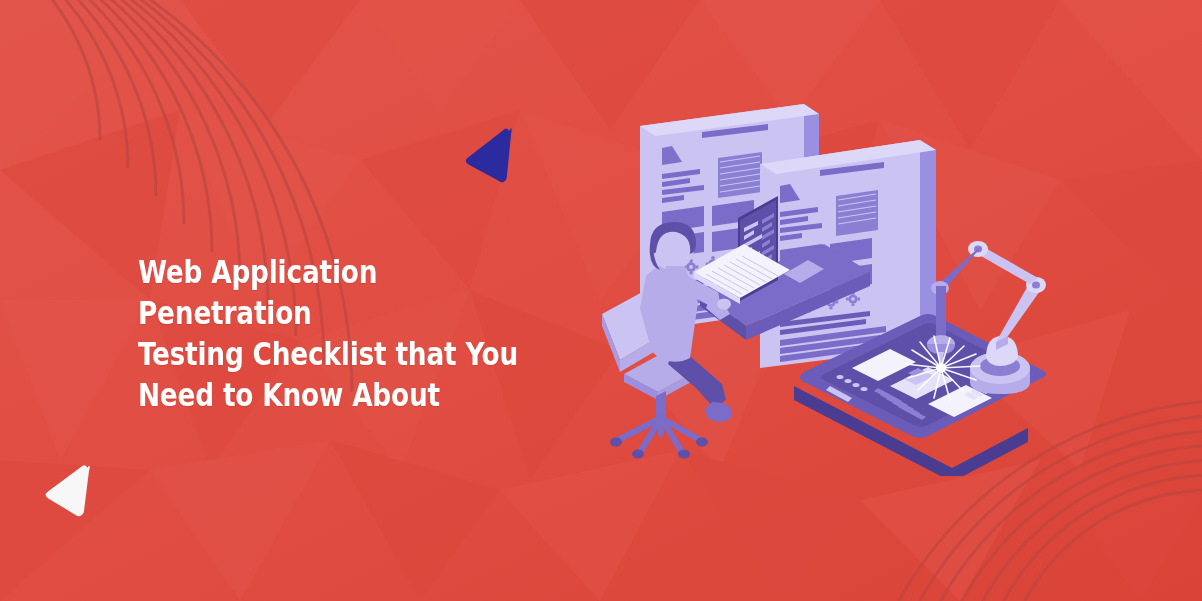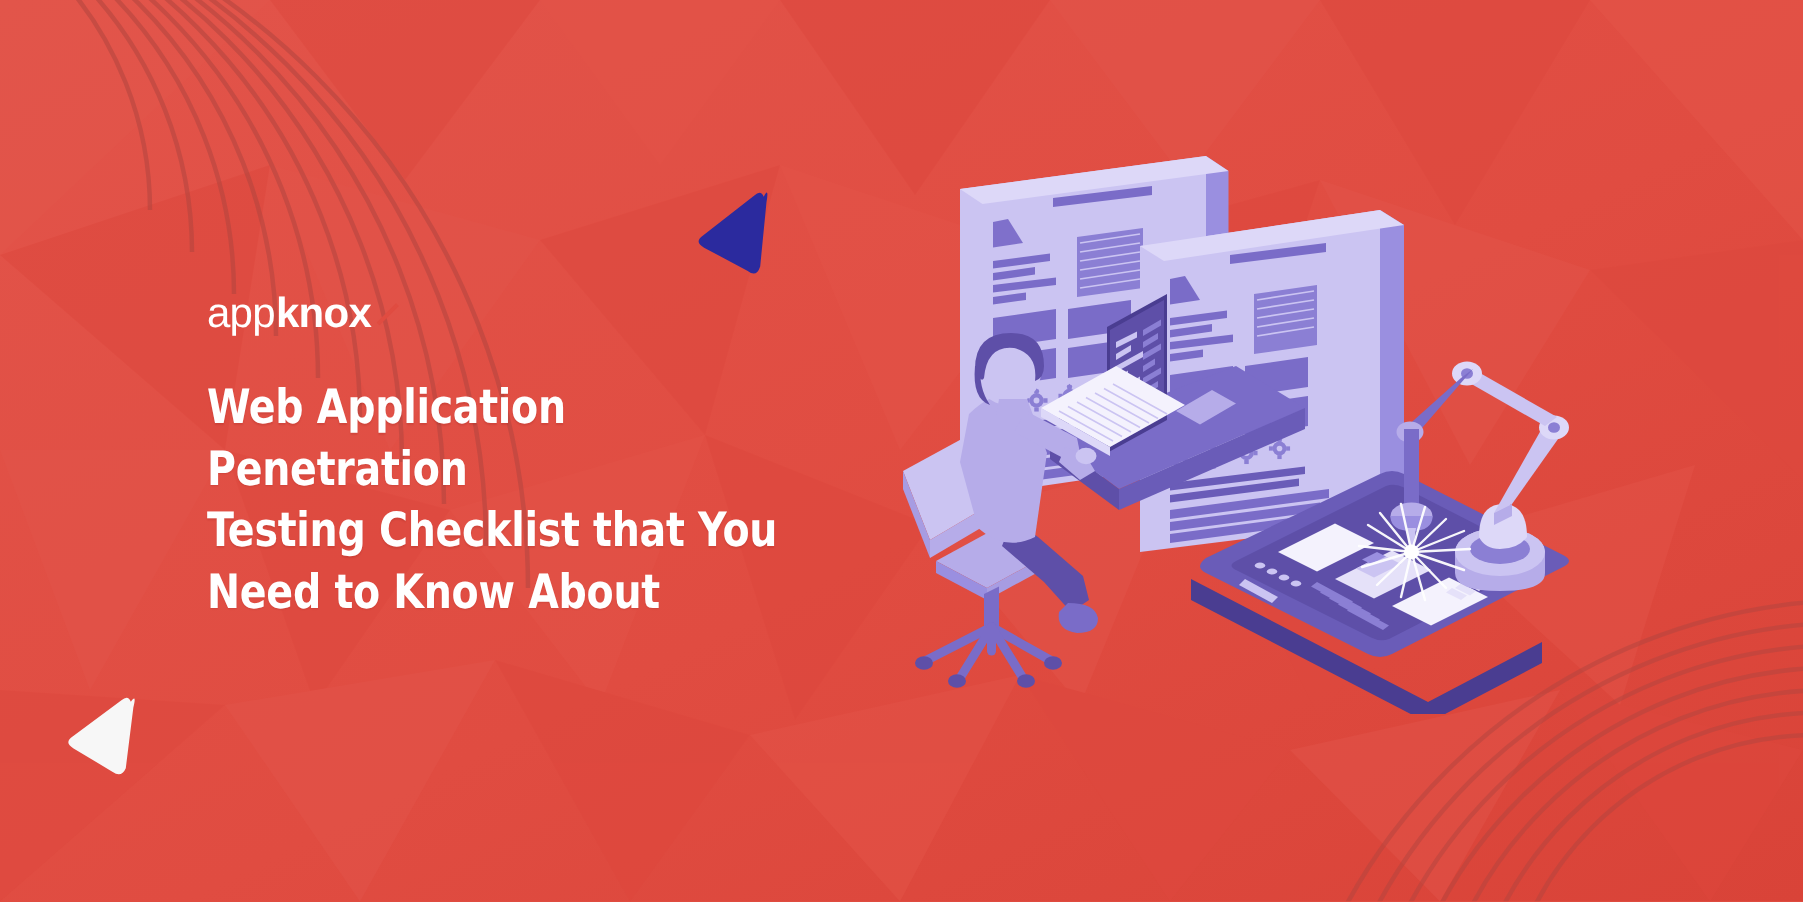--- a/index.html
+++ b/index.html
@@ -136,27 +136,20 @@
       <path d="M52 10 Q57 4 53 14 L40 55 Q36 62 31 56 L6 35 Q0 30 7 27 L46 8 Q51 5 52 10 Z" transform="rotate(-12 31 31)" fill="#2b2a9e"></path>
     </svg>
   </div>
 
   <div class="tri" id="tri-white">
     <svg viewBox="0 0 58 58">
       <path d="M49 9 Q54 4 50 13 L38 52 Q34 58 29 53 L6 33 Q0 28 7 25 L43 7 Q48 4 49 9 Z" transform="rotate(-10 29 29)" fill="#f7f7f7"></path>
     </svg>
   </div>
 
-  <div id="logo">
-    <svg viewBox="0 0 160 34">
-      <text x="0" y="26" font-family="'Liberation Sans', sans-serif" font-size="28" font-weight="300" fill="#ffffff" letter-spacing="-0.5">app</text>
-      <text x="46" y="26" font-family="'Liberation Sans', sans-serif" font-size="28" font-weight="bold" fill="#ffffff" letter-spacing="-0.5">knox</text>
-      <line x1="114" y1="24" x2="127" y2="11" stroke="#e04c41" stroke-width="2.6"></line>
-    </svg>
-  </div>
 
   <h1 id="headline">
     <span>Web Application Penetration</span><br>
     <span>Testing Checklist that You</span><br>
     <span>Need to Know About</span>
   </h1>
 
   <div id="illustration">
     <svg viewBox="0 0 500 380">
       <defs>

